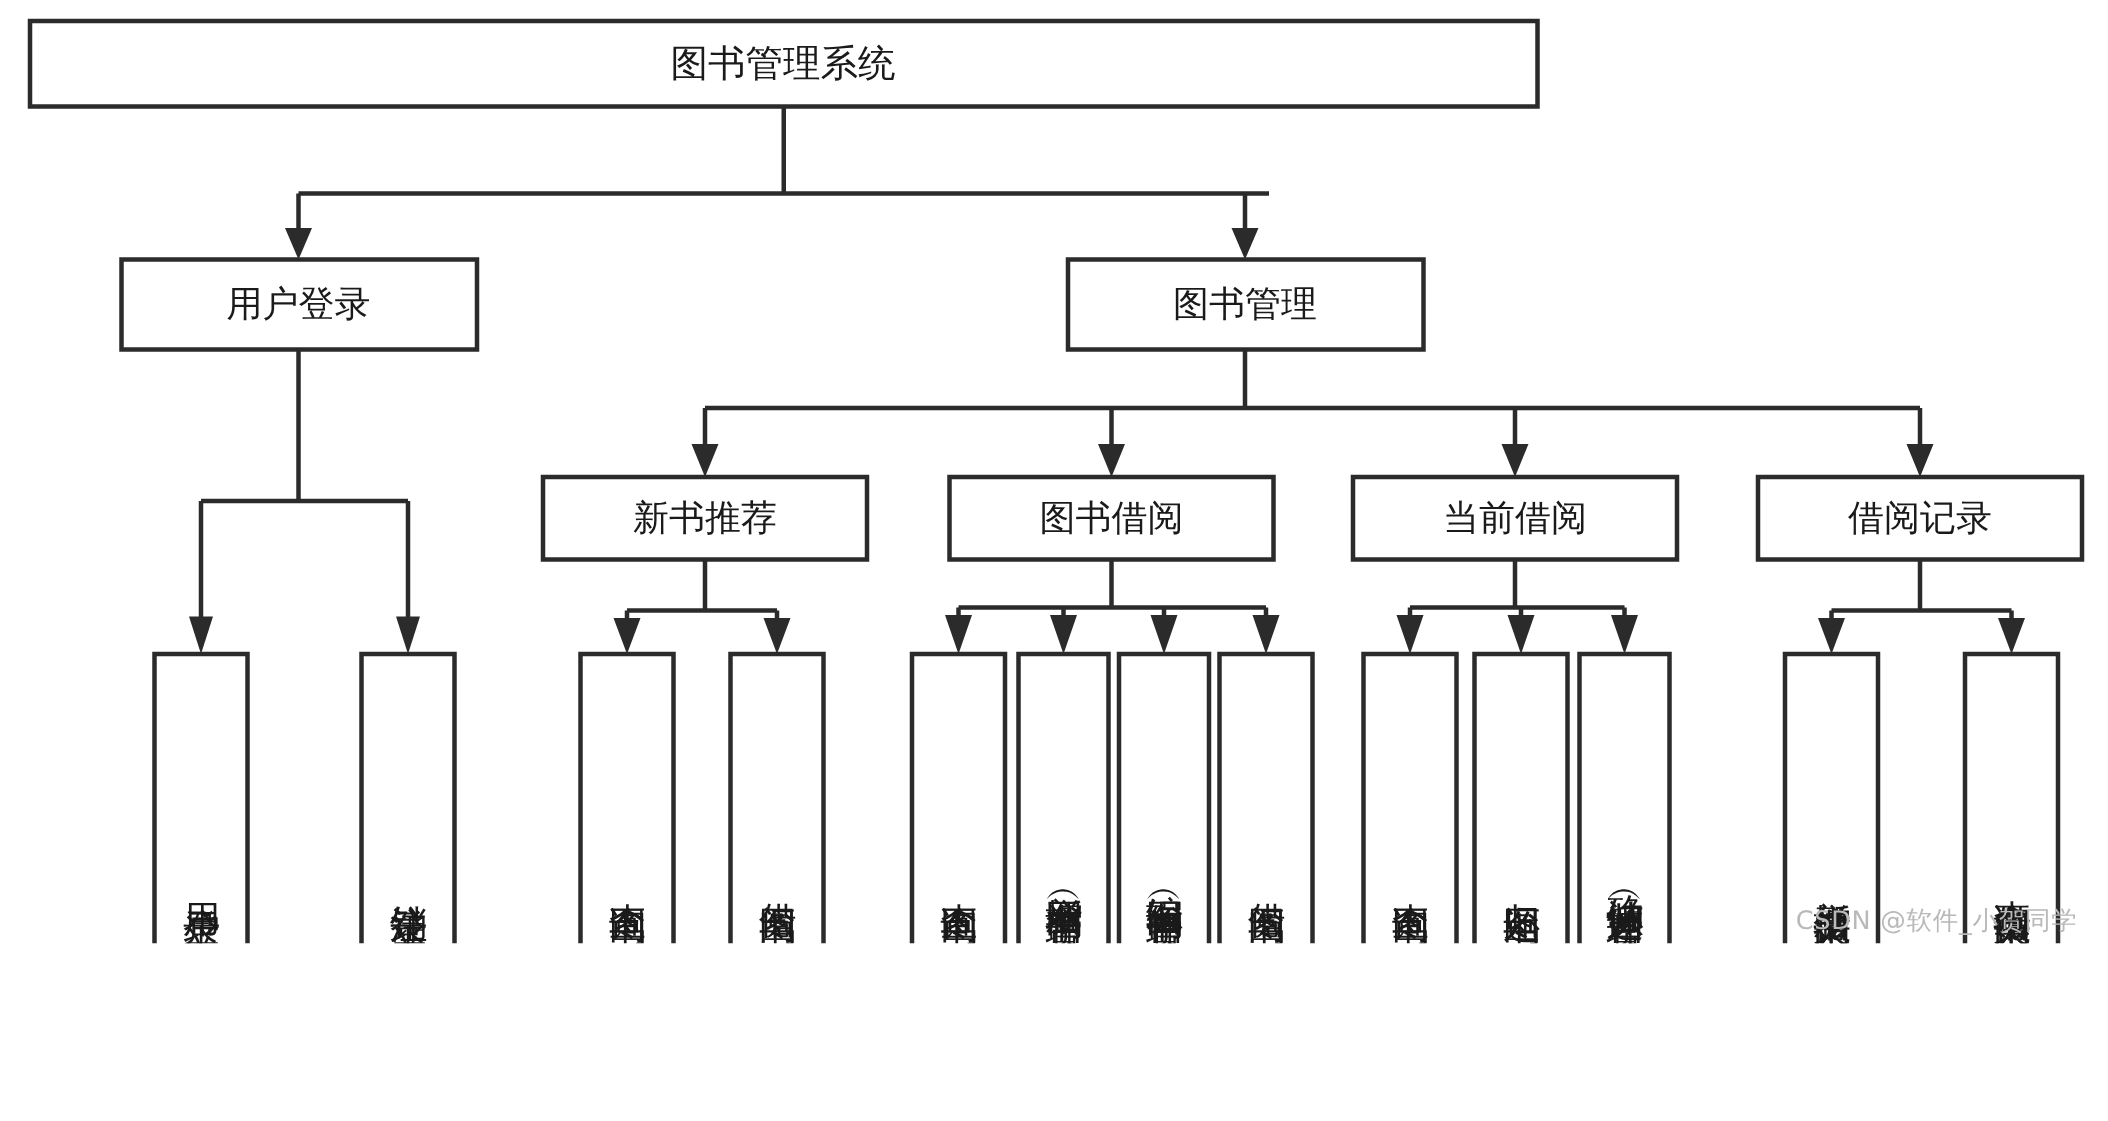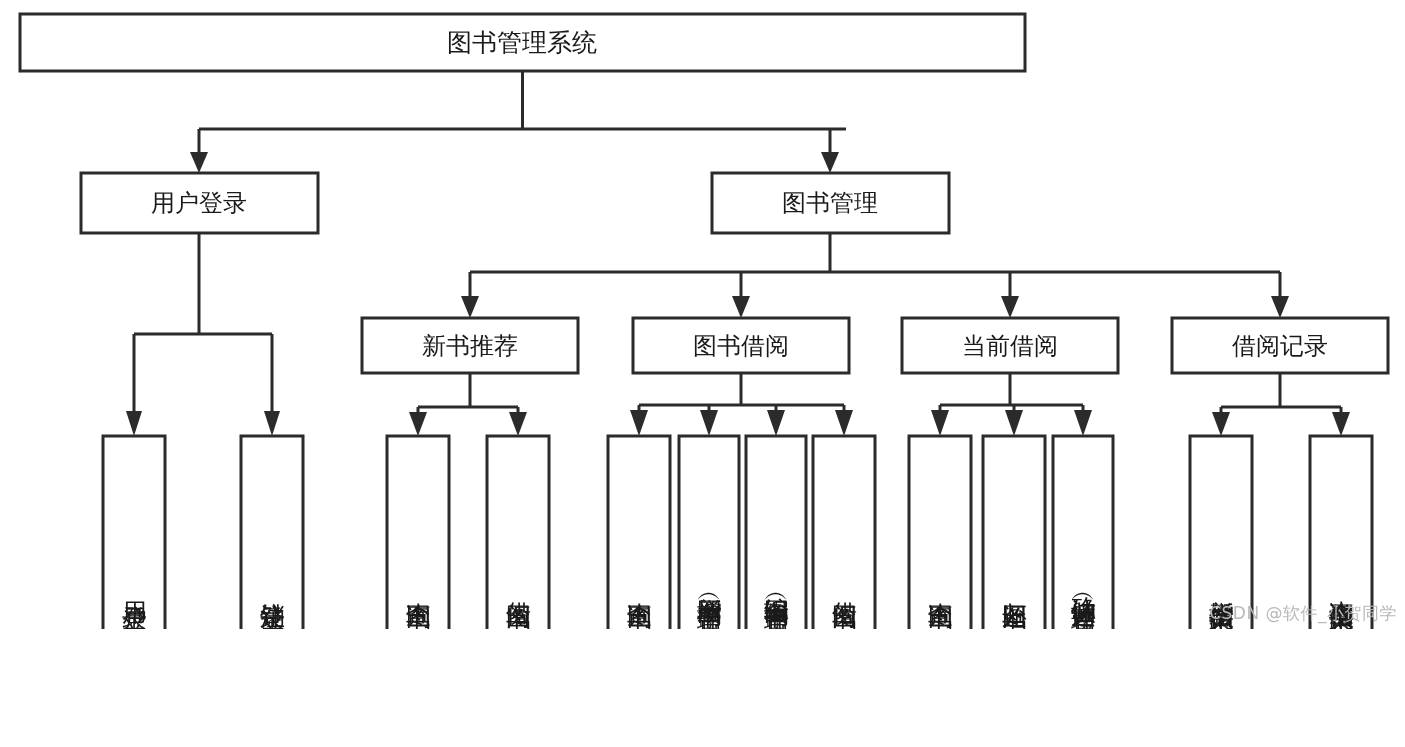--- a/index.html
+++ b/index.html
@@ -62,21 +62,21 @@
     text-orientation: upright;
     font-family: "DejaVu Sans", "Liberation Sans", sans-serif;
     font-size: 25px;
     line-height: 1.12;
     letter-spacing: 2px;
     color: #1a1a1a;
     white-space: nowrap;
   }
   .watermark {
     position: absolute;
-    right: 8px;
+    right: 20px;
     bottom: 4px;
     font-family: "DejaVu Sans", "Liberation Sans", sans-serif;
     font-size: 17px;
     color: #b9b9b9;
     letter-spacing: 0.5px;
     user-select: none;
     pointer-events: none;
   }
 </style>
 </head>

